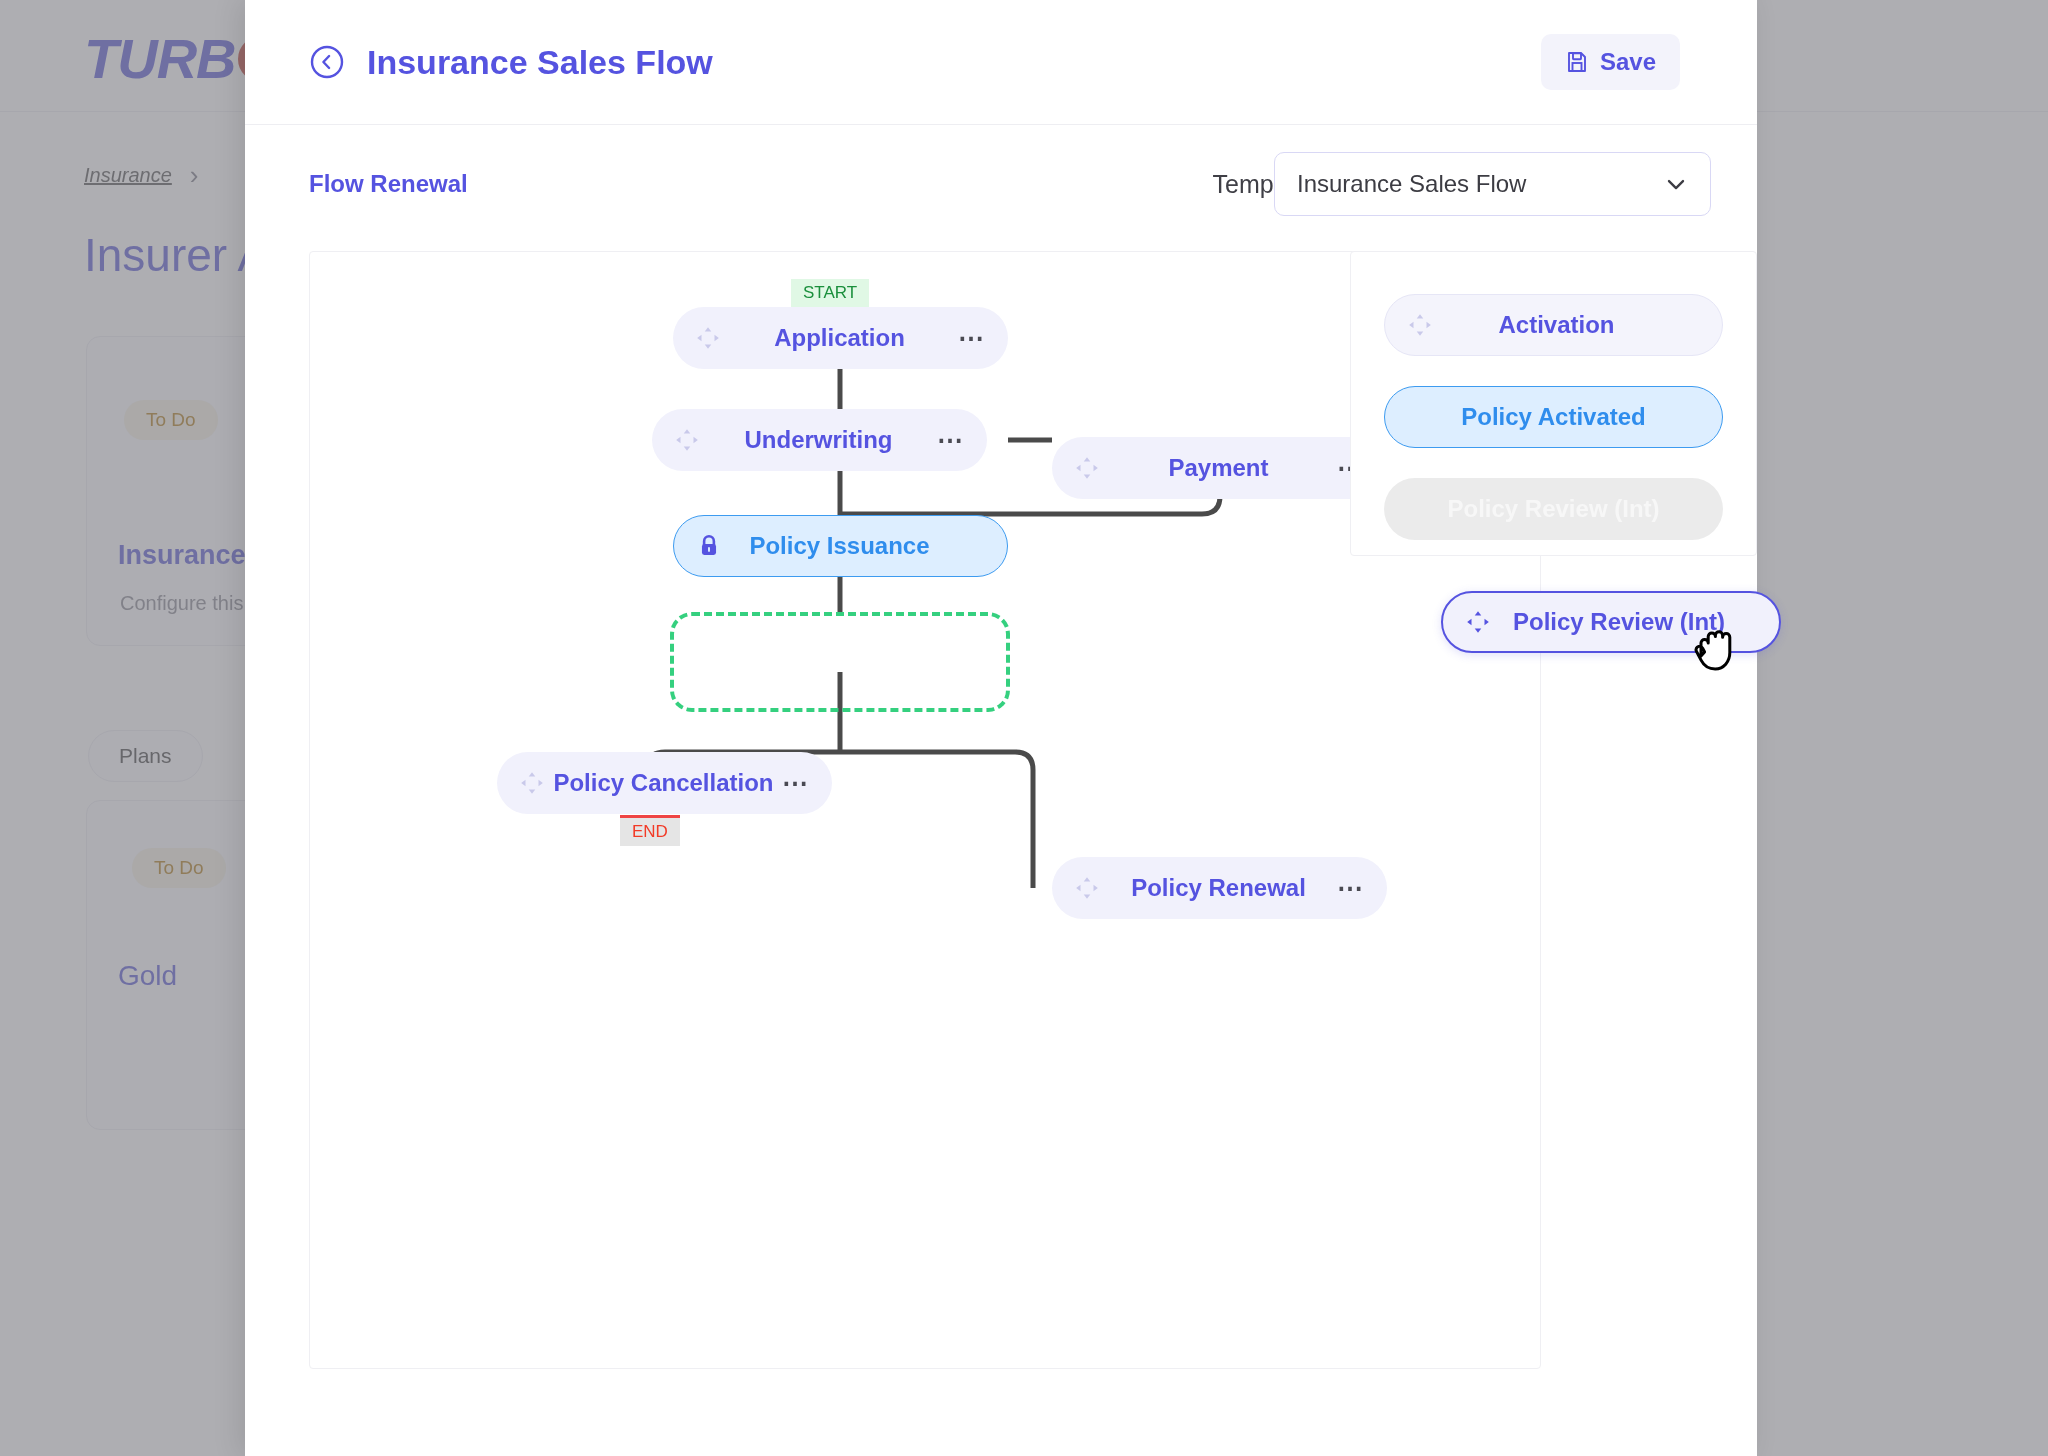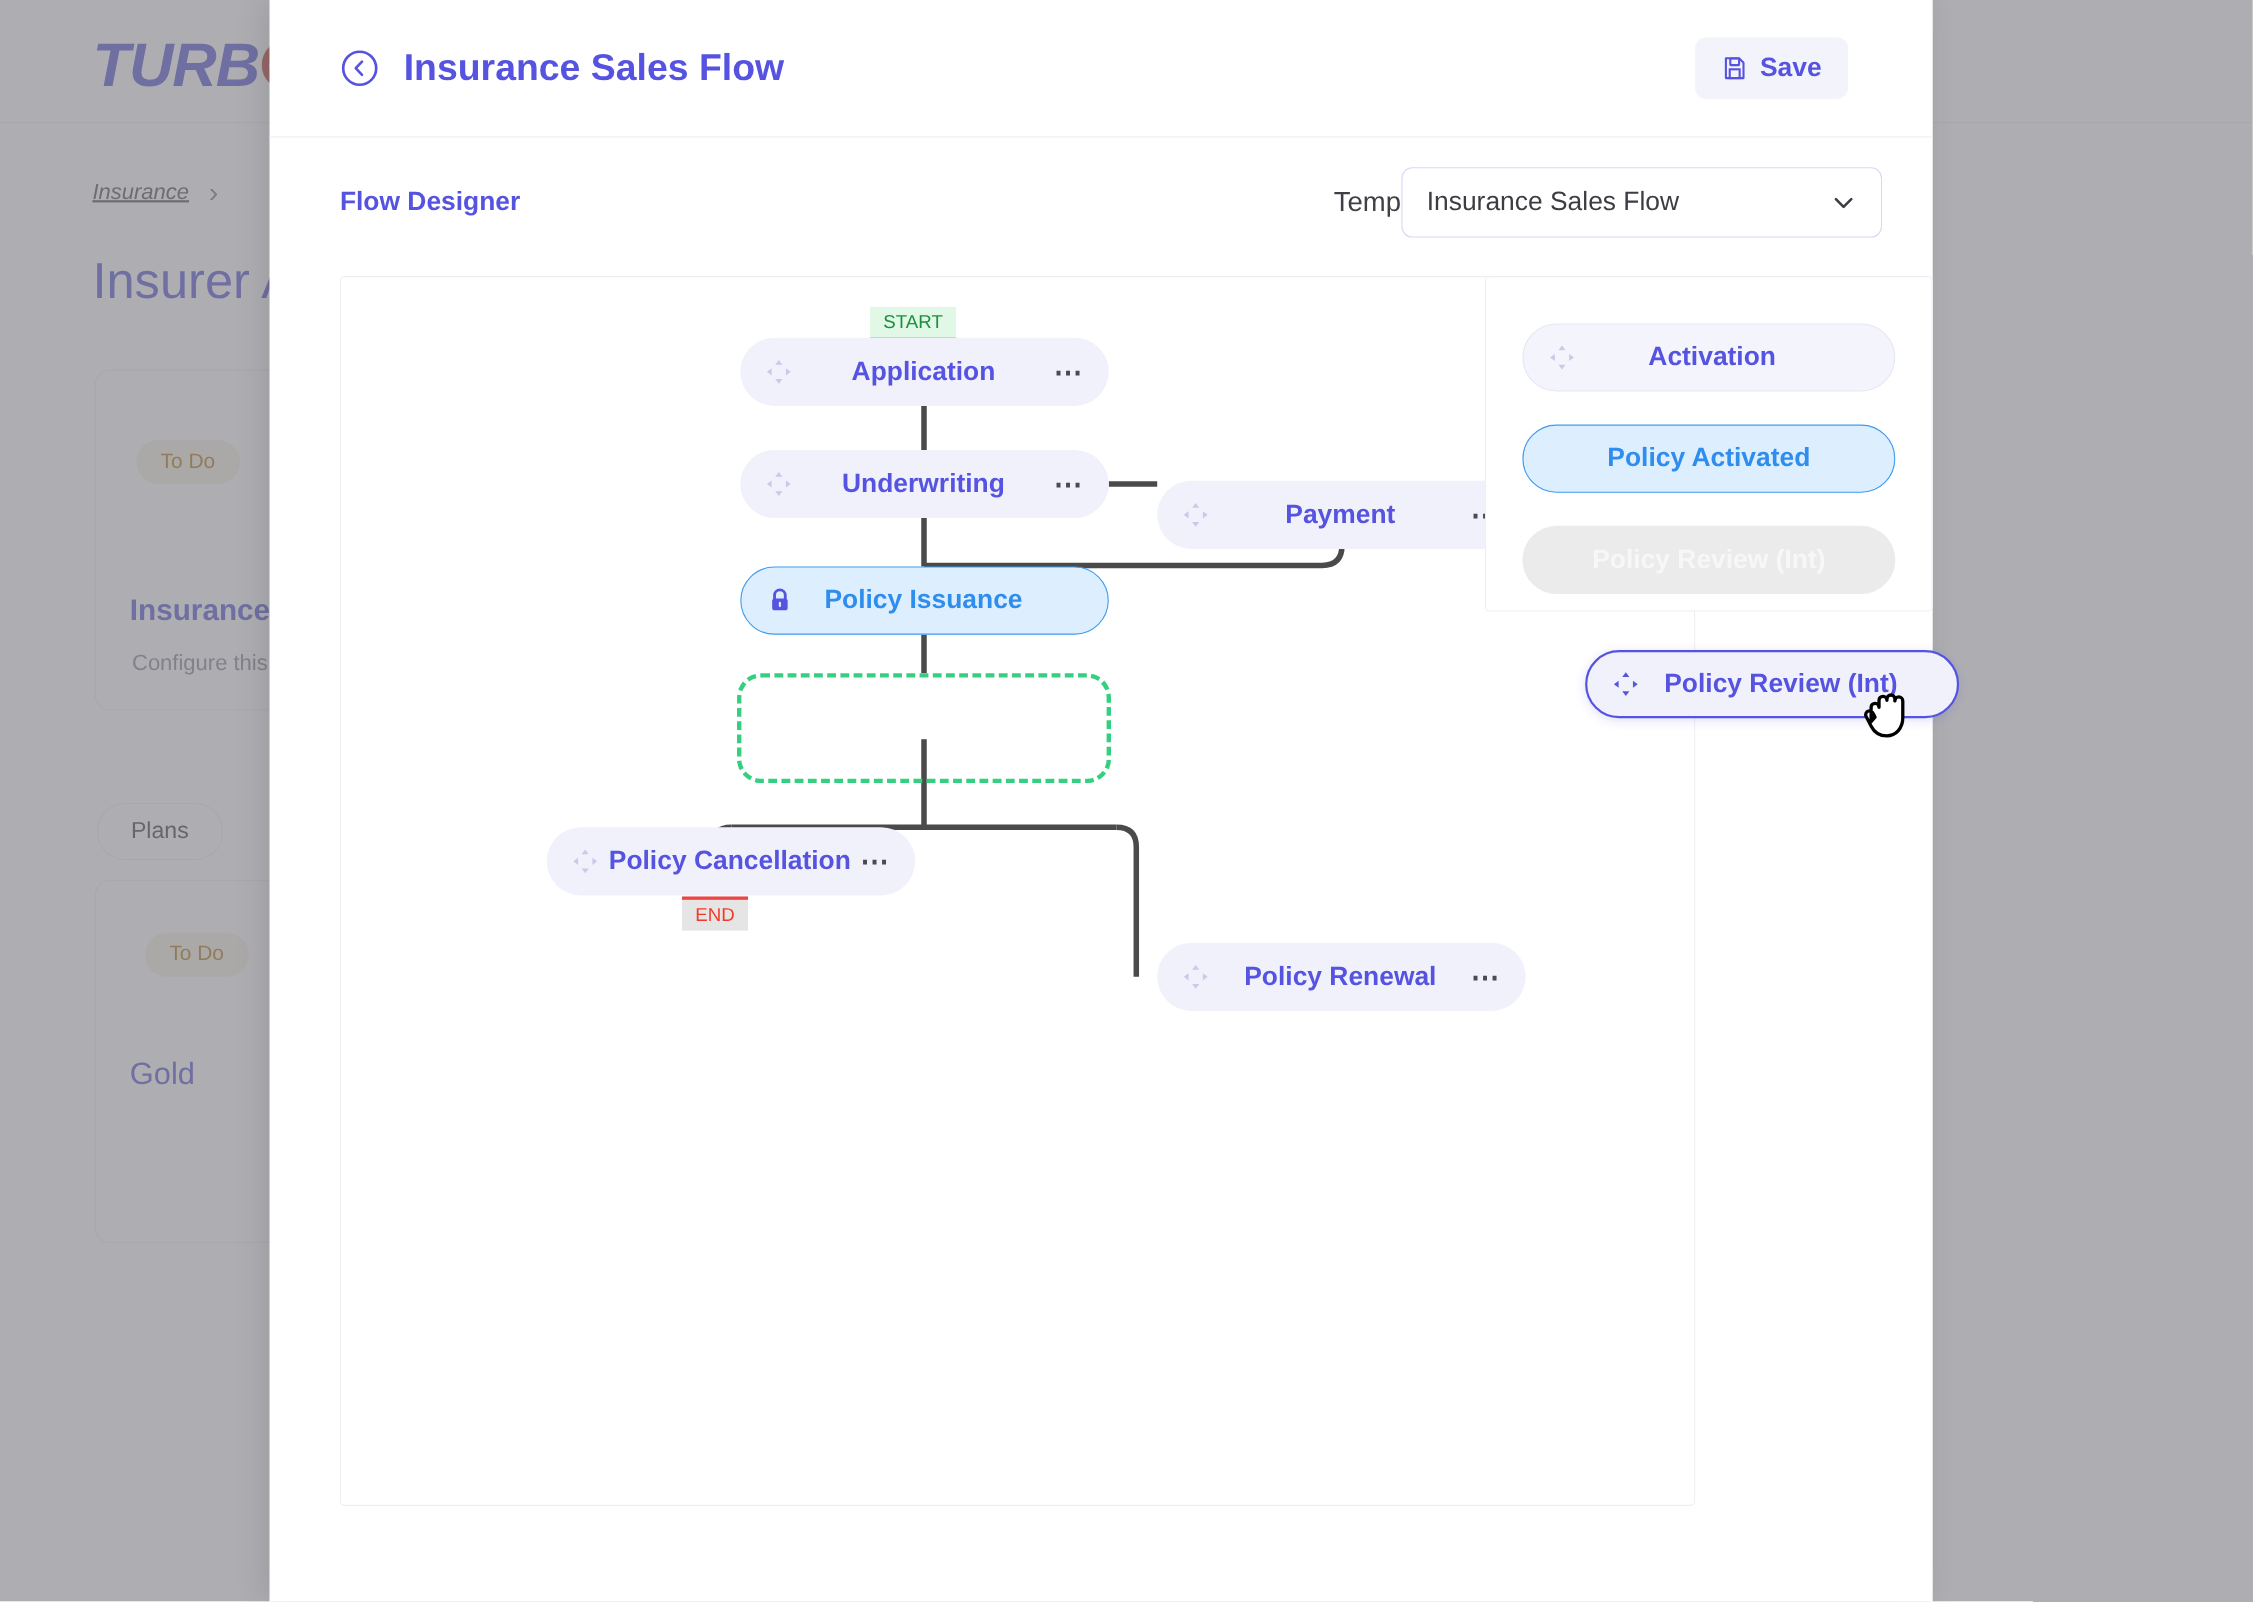--- a/index.html
+++ b/index.html
@@ -252,21 +252,21 @@
       <svg width="24" height="24" viewBox="0 0 24 24" fill="none" stroke="#5553e0" stroke-width="1.9">
         <path d="M4 3h12l4 4v14H4z" stroke-linejoin="round"></path>
         <rect x="8" y="3.2" width="8" height="6" rx="0.6"></rect>
         <rect x="7.5" y="13" width="9" height="8"></rect>
       </svg>
       <span>Save</span>
     </button>
   </div>
 
   <div id="toolbar">
-    <div id="flow-designer-label">Flow Designer</div>
+    <div id="flow-designer-label">Flow Renewal</div>
     <div id="template-label">Template</div>
     <div id="template-select">
       <span id="template-value">Insurance Sales Flow</span>
       <span id="template-chevron">
         <svg width="28" height="28" viewBox="0 0 24 24" fill="none" stroke="#3c3c43" stroke-width="2">
           <polyline points="6,9.5 12,15.5 18,9.5" stroke-linecap="round" stroke-linejoin="round"></polyline>
         </svg>
       </span>
     </div>
   </div>
@@ -304,21 +304,21 @@
               <polygon points="12,2 15,6 9,6"></polygon>
               <polygon points="12,22 9,18 15,18"></polygon>
               <polygon points="2,12 6,9 6,15"></polygon>
               <polygon points="22,12 18,15 18,9"></polygon>
             </svg>
         </span>
         <span class="node-label">Application</span>
         <span class="node-menu">⋯</span>
       </div>
 
-      <div class="node" style="left:363px; top:157px; width:335px;">
+      <div class="node" style="left:342px; top:157px; width:335px;">
         <span class="drag-icon">
           <svg width="26" height="26" viewBox="0 0 24 24" fill="#c9c9ea">
               <polygon points="12,2 15,6 9,6"></polygon>
               <polygon points="12,22 9,18 15,18"></polygon>
               <polygon points="2,12 6,9 6,15"></polygon>
               <polygon points="22,12 18,15 18,9"></polygon>
             </svg>
         </span>
         <span class="node-label">Underwriting</span>
         <span class="node-menu">⋯</span>

